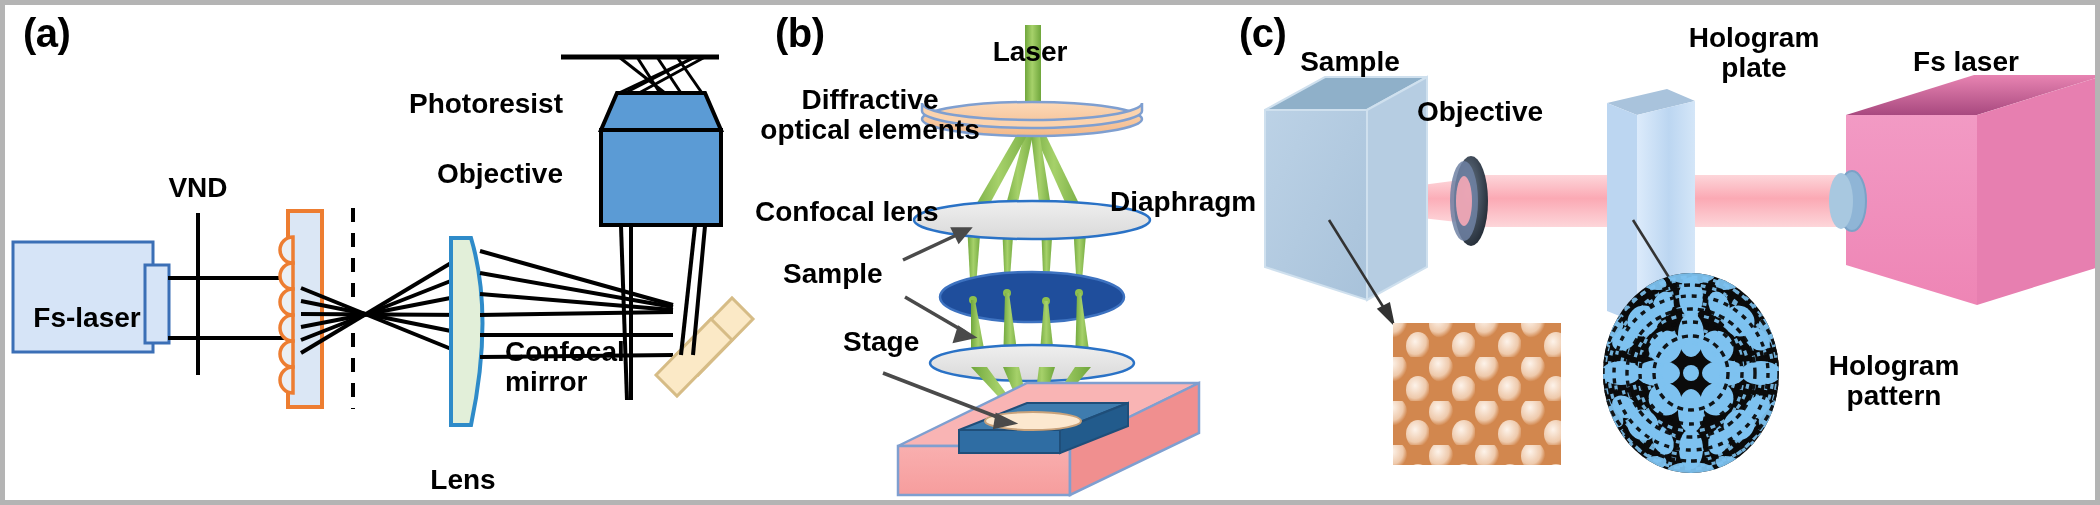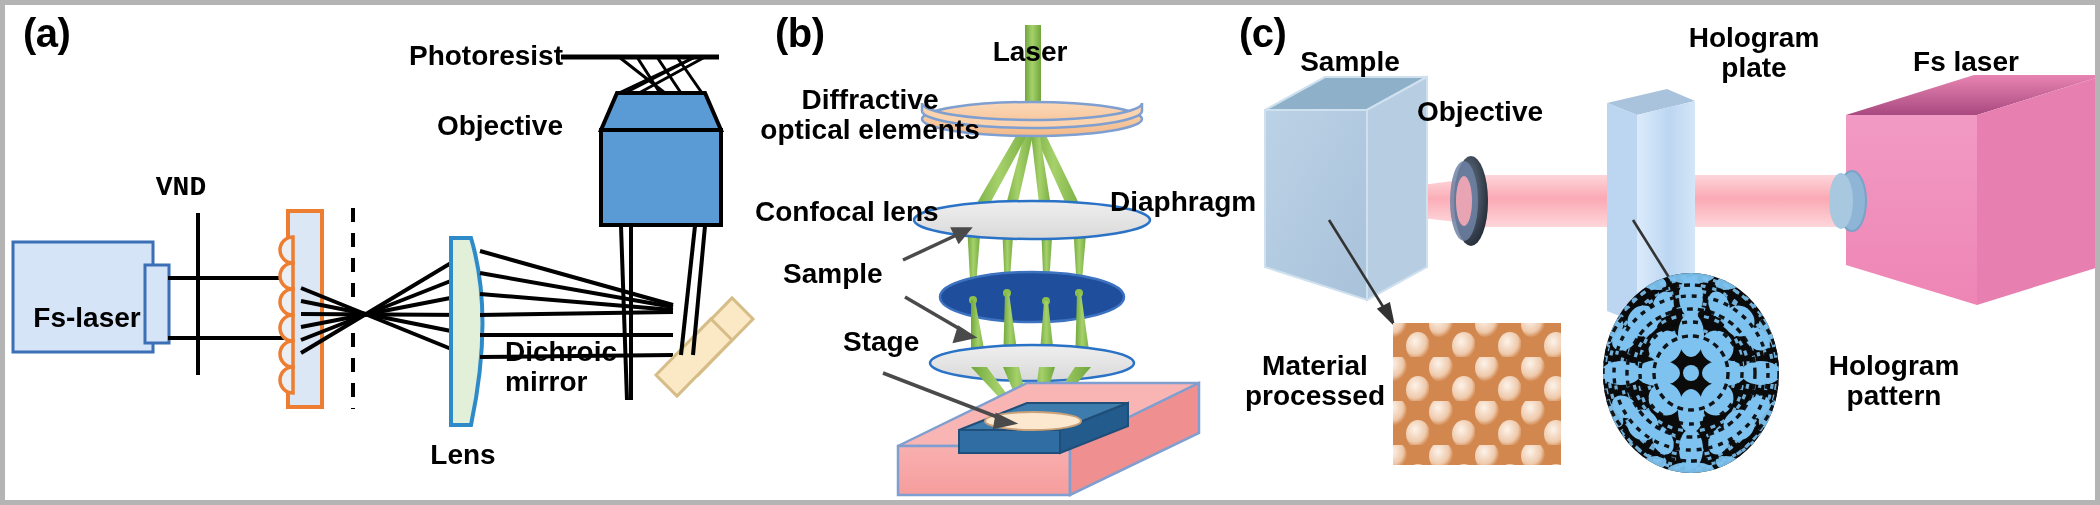--- a/index.html
+++ b/index.html
@@ -26,21 +26,21 @@
     white-space:nowrap;
   }
 
   .lbl{
     position:absolute;
     font-size:28px;font-weight:bold;color:#000;
     white-space:pre;
     line-height:1.08;
   }
   .lbl.c{ text-align:center; }
-  .lbl.r{ text-align:right; }
+  .lbl.r{ text-align:right;margin-top:48px; }
 
   svg{position:absolute;top:0;left:0;overflow:visible;}
 </style>
 </head>
 <body>
 
 <div id="figure">
 
   <div class="panel" id="panel-a">
 
@@ -123,28 +123,28 @@
           <line x1="690" y1="52" x2="620" y2="88"></line>
         </g>
         <line x1="556" y1="52" x2="714" y2="52" stroke="#000" stroke-width="5"></line>
       </g>
     </svg>
 
     <div class="lbl r" style="left:268px;top:36px;width:290px;">Photoresist</div>
 
     <div class="lbl r" style="left:296px;top:106px;width:262px;">Objective</div>
 
-    <div class="lbl c" style="left:129px;top:168px;width:94px;font-family:Liberation Mono, monospace;">VND</div>
+    <div class="lbl c" style="left:146px;top:168px;width:94px;">VND</div>
 
     <div class="lbl c" style="left:18px;top:268px;width:128px;margin-top:30px;">Fs-laser</div>
 
 
-    <div class="lbl c" style="left:398px;top:435px;width:120px;">Lens</div>
-
-    <div class="lbl" style="left:500px;top:332px;width:220px;">Dichroic
+    <div class="lbl c" style="left:398px;top:460px;width:120px;">Lens</div>
+
+    <div class="lbl" style="left:500px;top:332px;width:220px;">Confocal
 mirror</div>
   </div>
 
   <div class="panel" id="panel-b">
 
     <div class="panel-label" style="left:10px;top:6px;">(b)</div>
 
     <svg width="480" height="505">
       <defs>
         <linearGradient id="beamG" x1="0" y1="0" x2="1" y2="0">
@@ -427,20 +427,18 @@
 
     <div class="lbl c" style="left:394px;top:18px;width:230px;">Hologram
 plate</div>
 
     <div class="lbl c" style="left:10px;top:42px;width:190px;">Sample</div>
 
     <div class="lbl c" style="left:626px;top:42px;width:190px;">Fs laser</div>
 
     <div class="lbl c" style="left:140px;top:92px;width:190px;">Objective</div>
 
-    <div class="lbl c" style="left:-10px;top:346px;width:160px;">Material
-processed</div>
 
     <div class="lbl c" style="left:534px;top:346px;width:230px;">Hologram
 pattern</div>
   </div>
 
 </div>
 
 </body></html>

